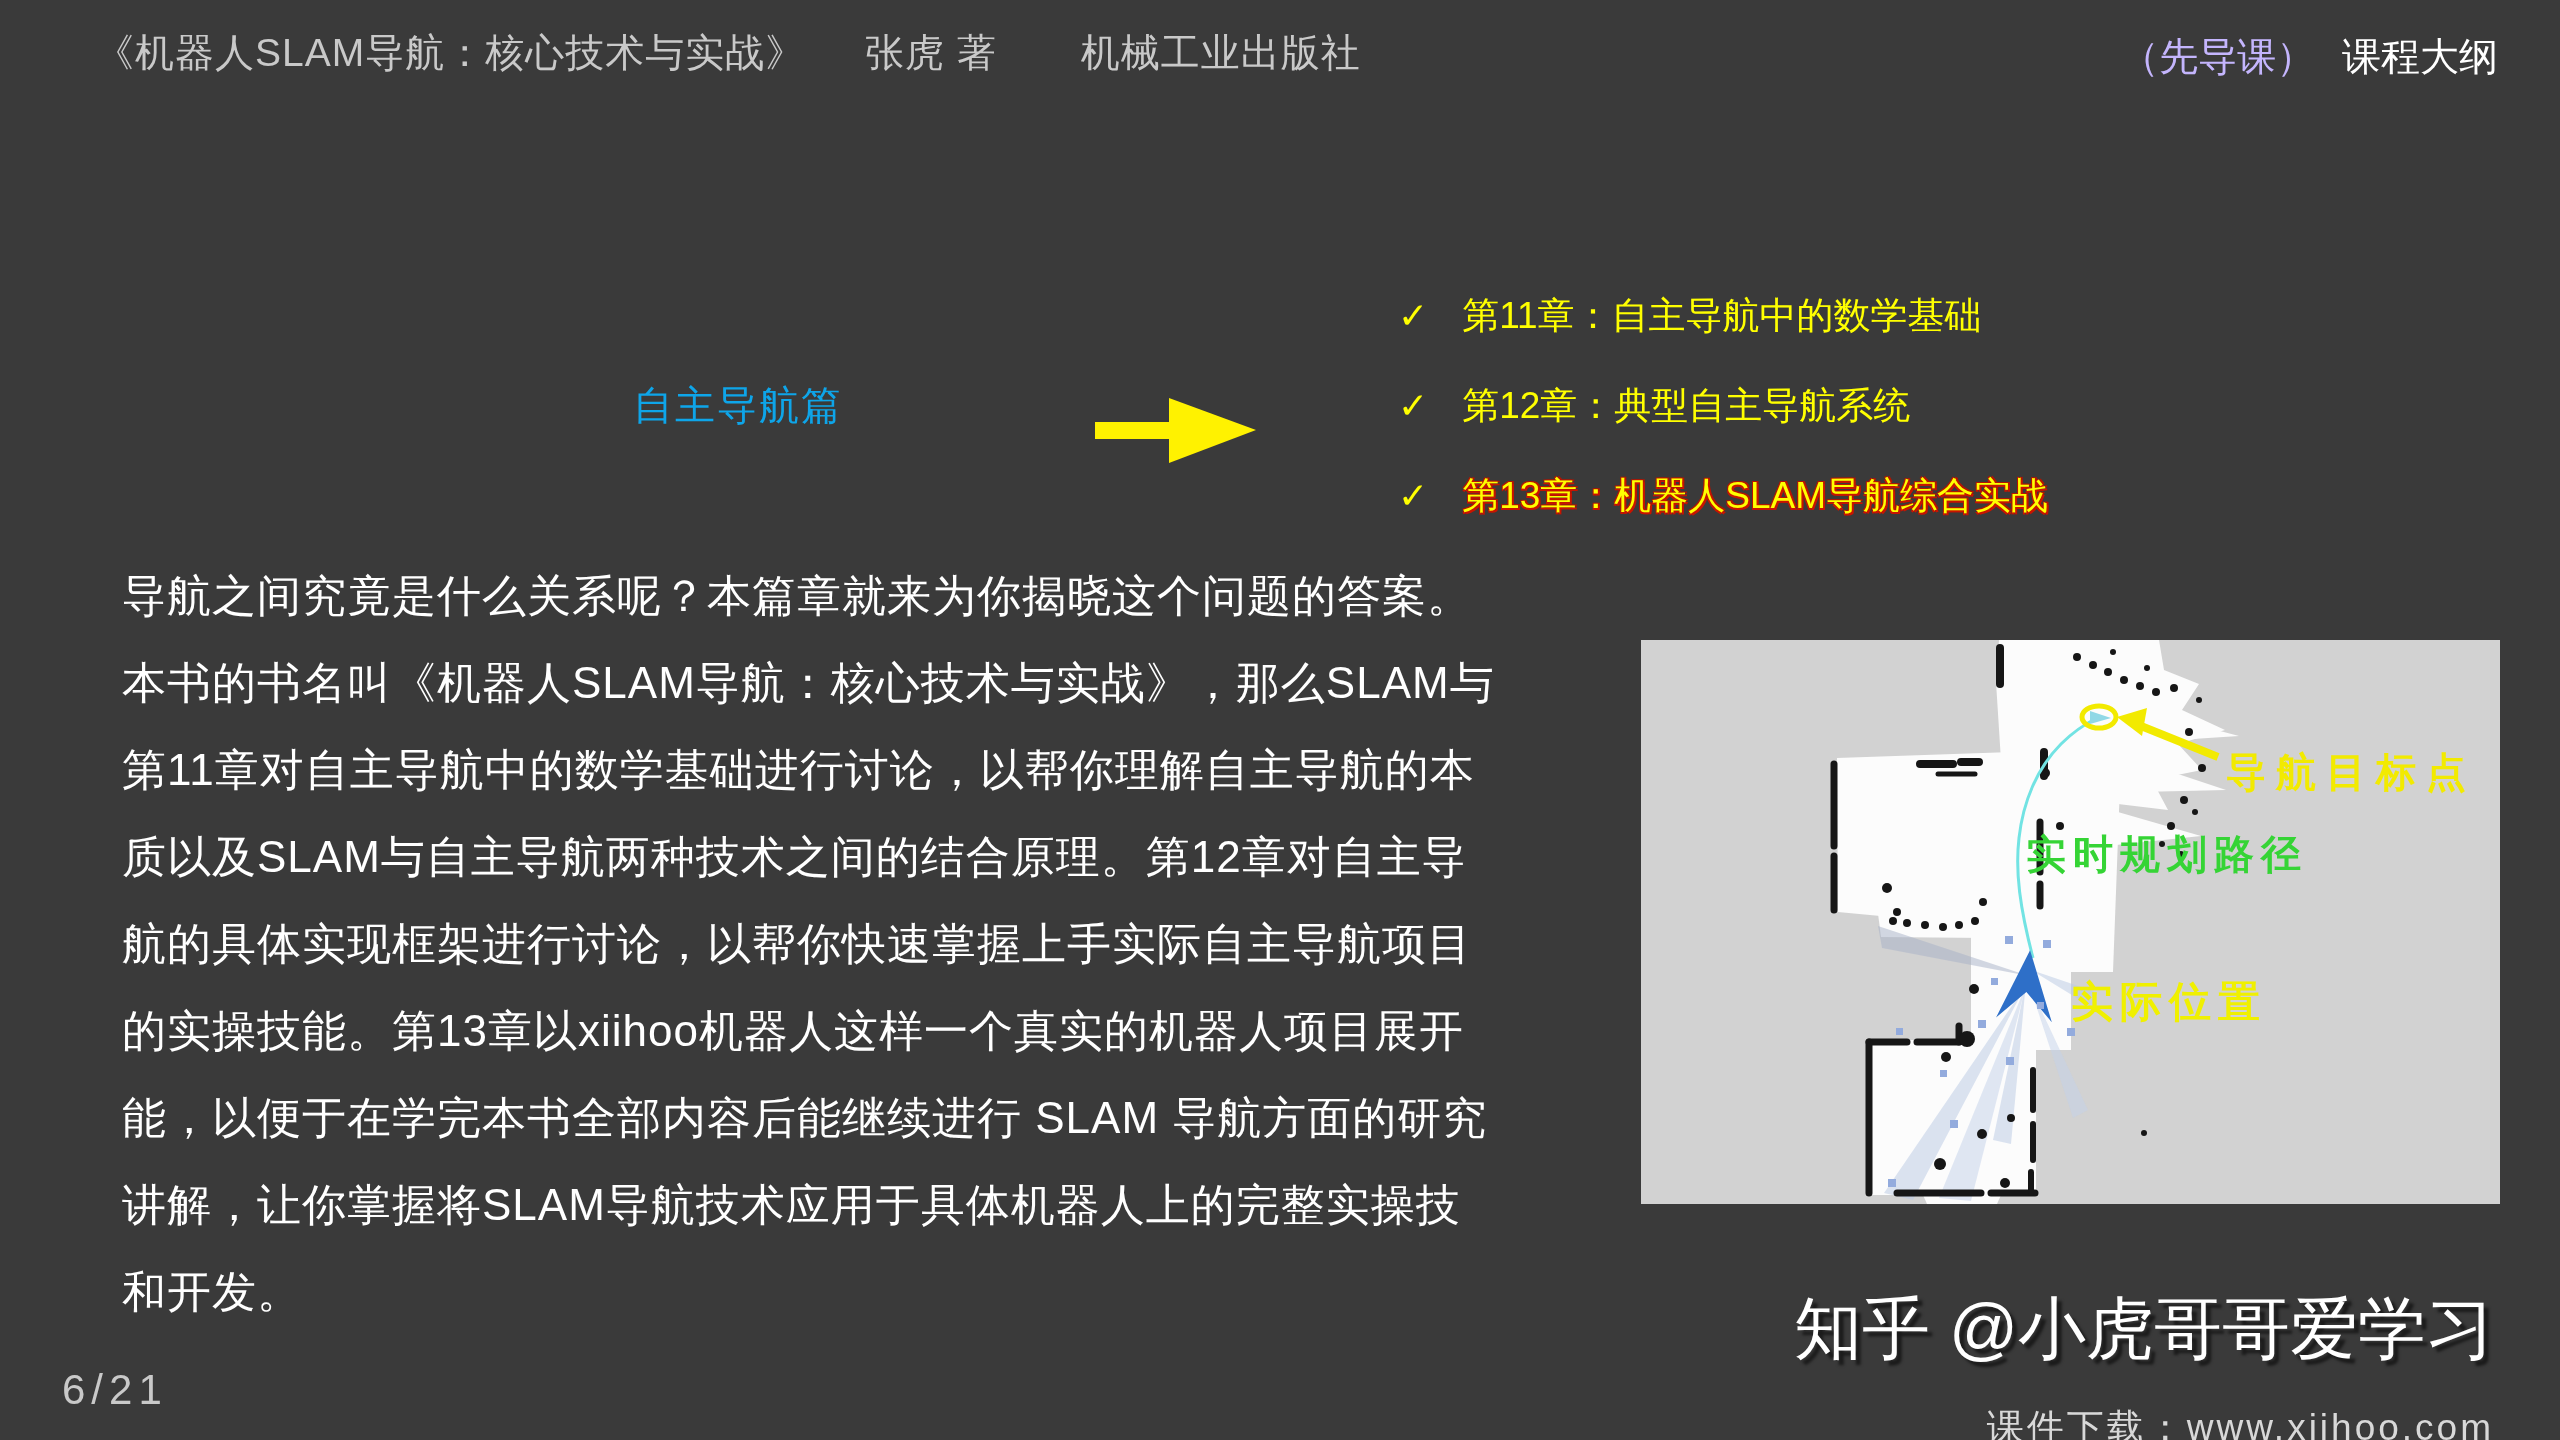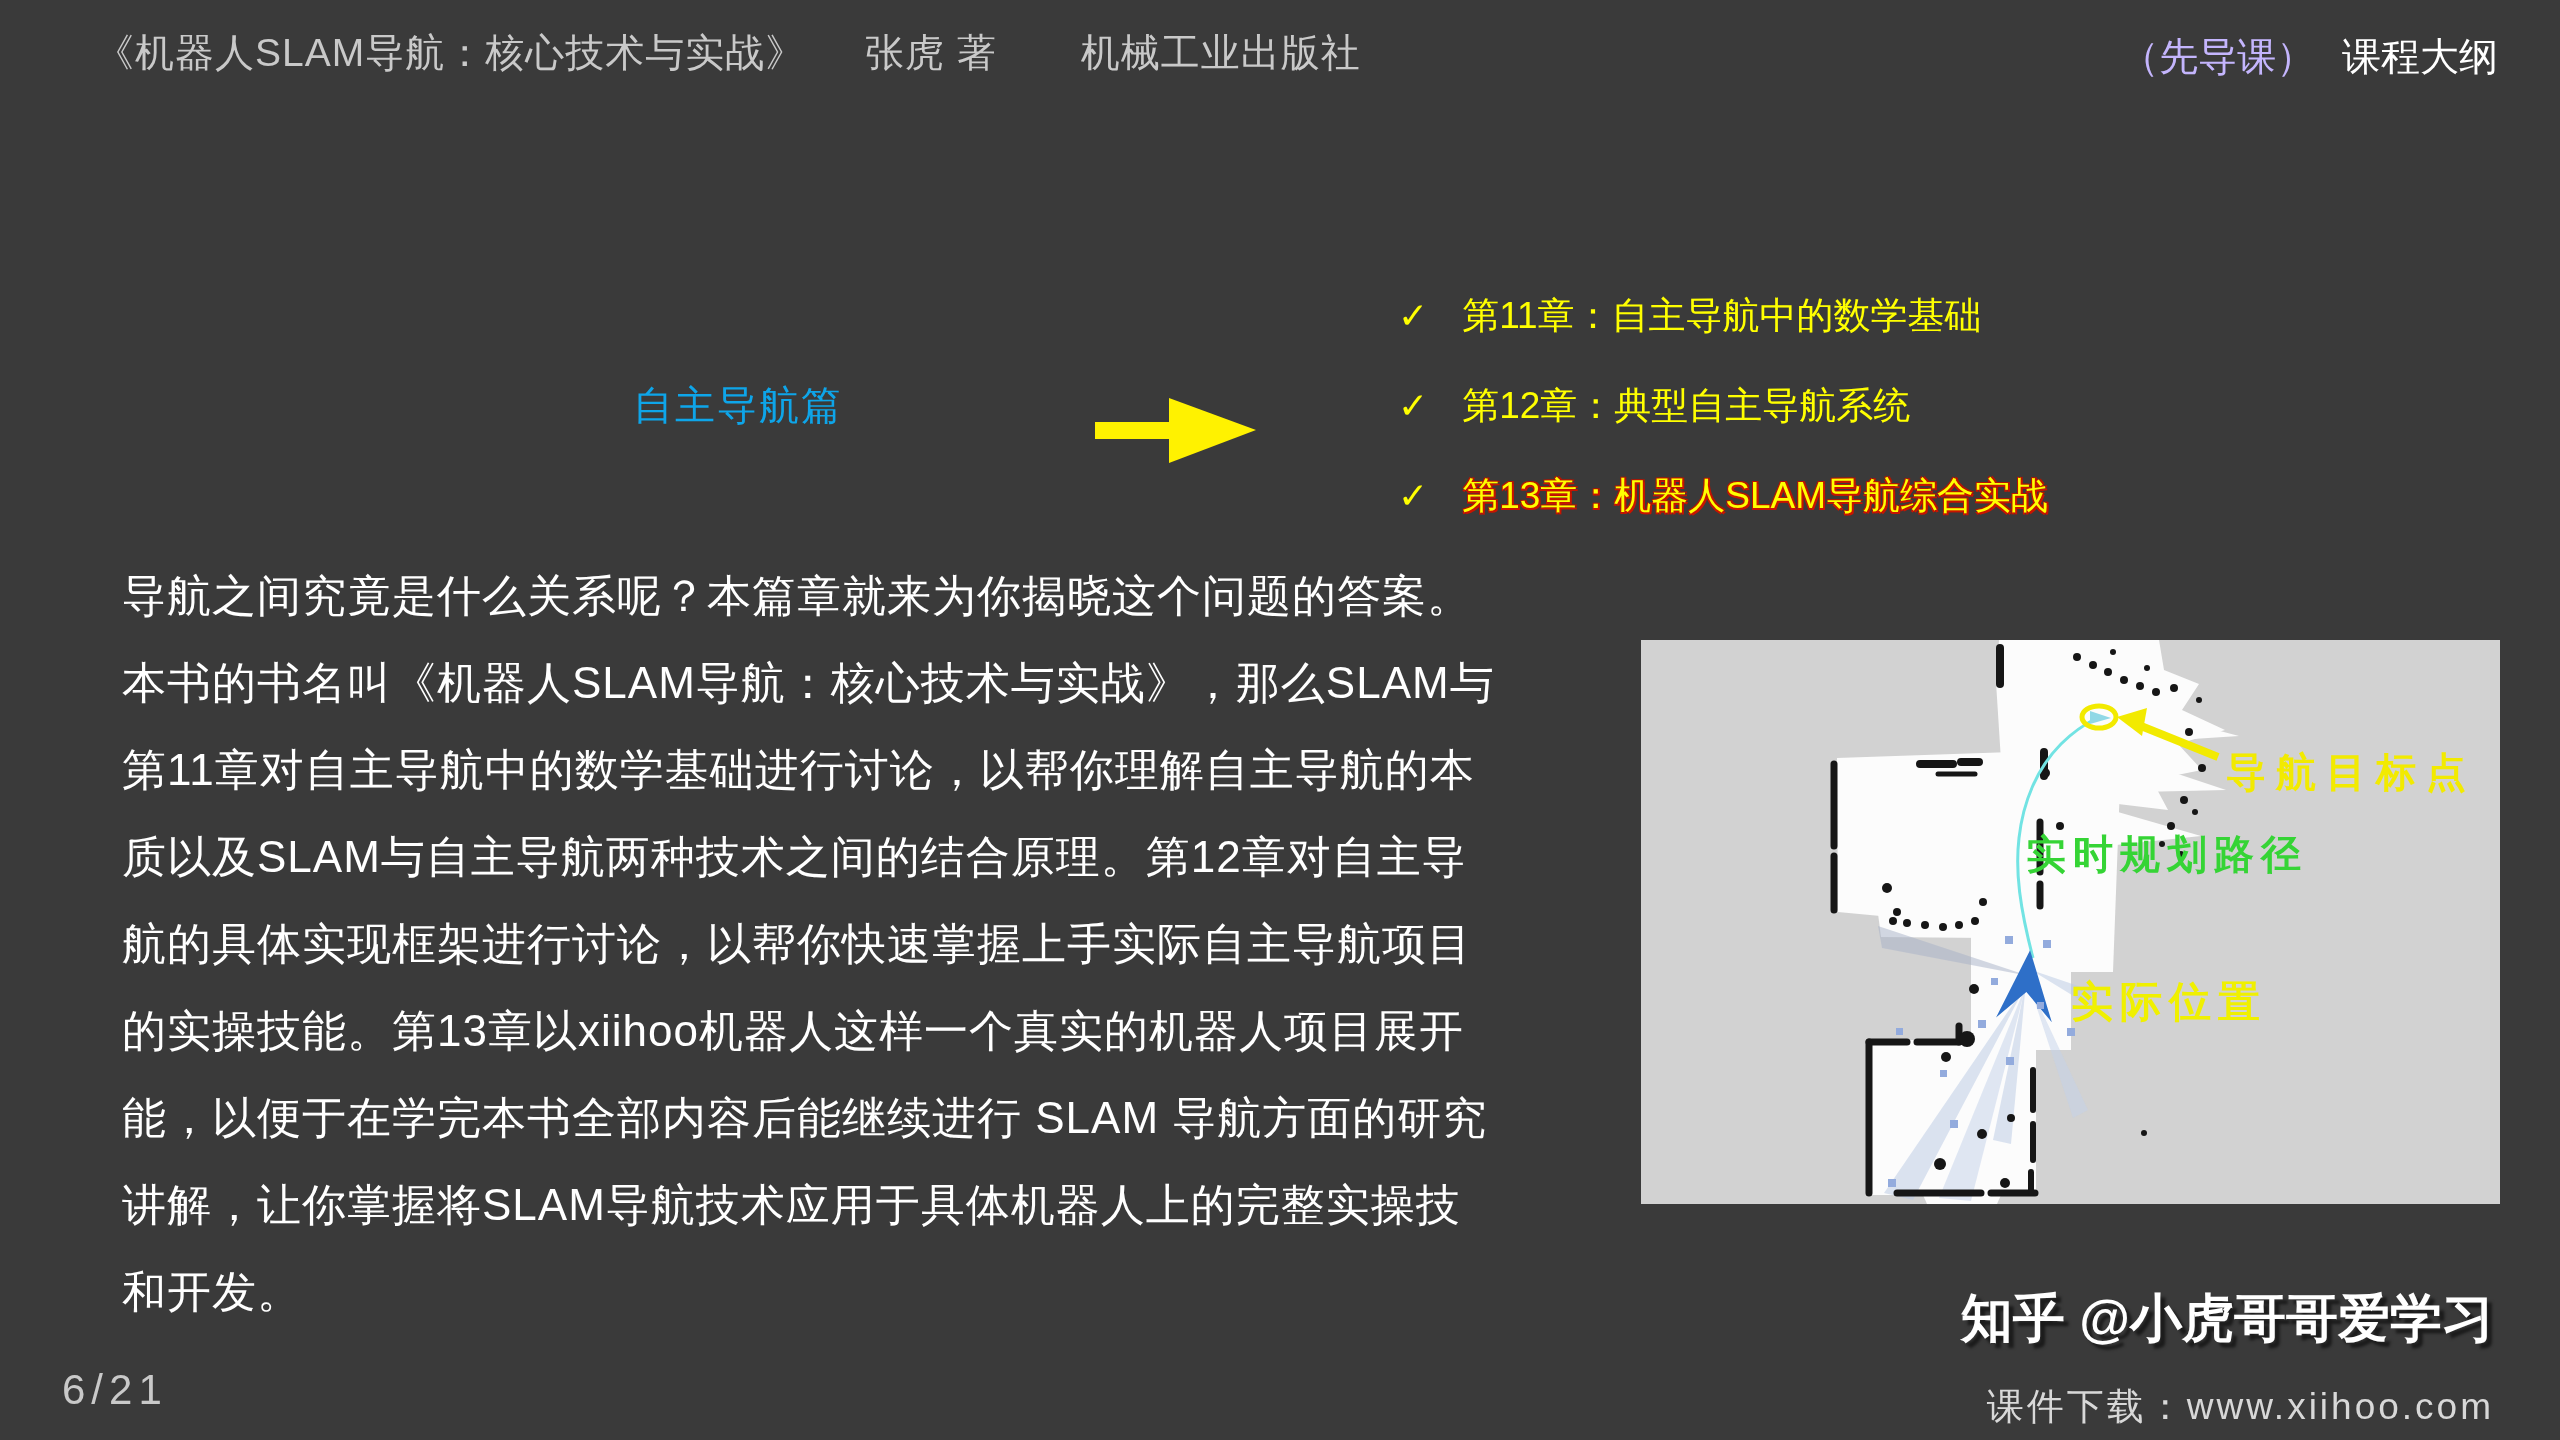--- a/index.html
+++ b/index.html
@@ -52,21 +52,21 @@
   
   .page-number{
     position:absolute;left:62px;top:1366px;
     font-size:42px;color:#c9c9c9;letter-spacing:6px;
   }
   .credit-block{
     position:absolute;right:66px;top:1284px;
     display:flex;flex-direction:column;align-items:flex-end;
   }
   .zhihu-credit{
-    font-size:52px;font-weight:bold;color:#ffffff;white-space:nowrap;
+    font-size:68px;font-weight:normal;color:#ffffff;white-space:nowrap;
     text-shadow:5px 5px 3px rgba(0,0,0,0.55);
   }
   .download-info{
     margin-top:28px;font-size:37px;color:#d8d8d8;letter-spacing:3px;white-space:nowrap;
   }
 </style>
 </head>
 <body>
 
 <div class="book-info">

